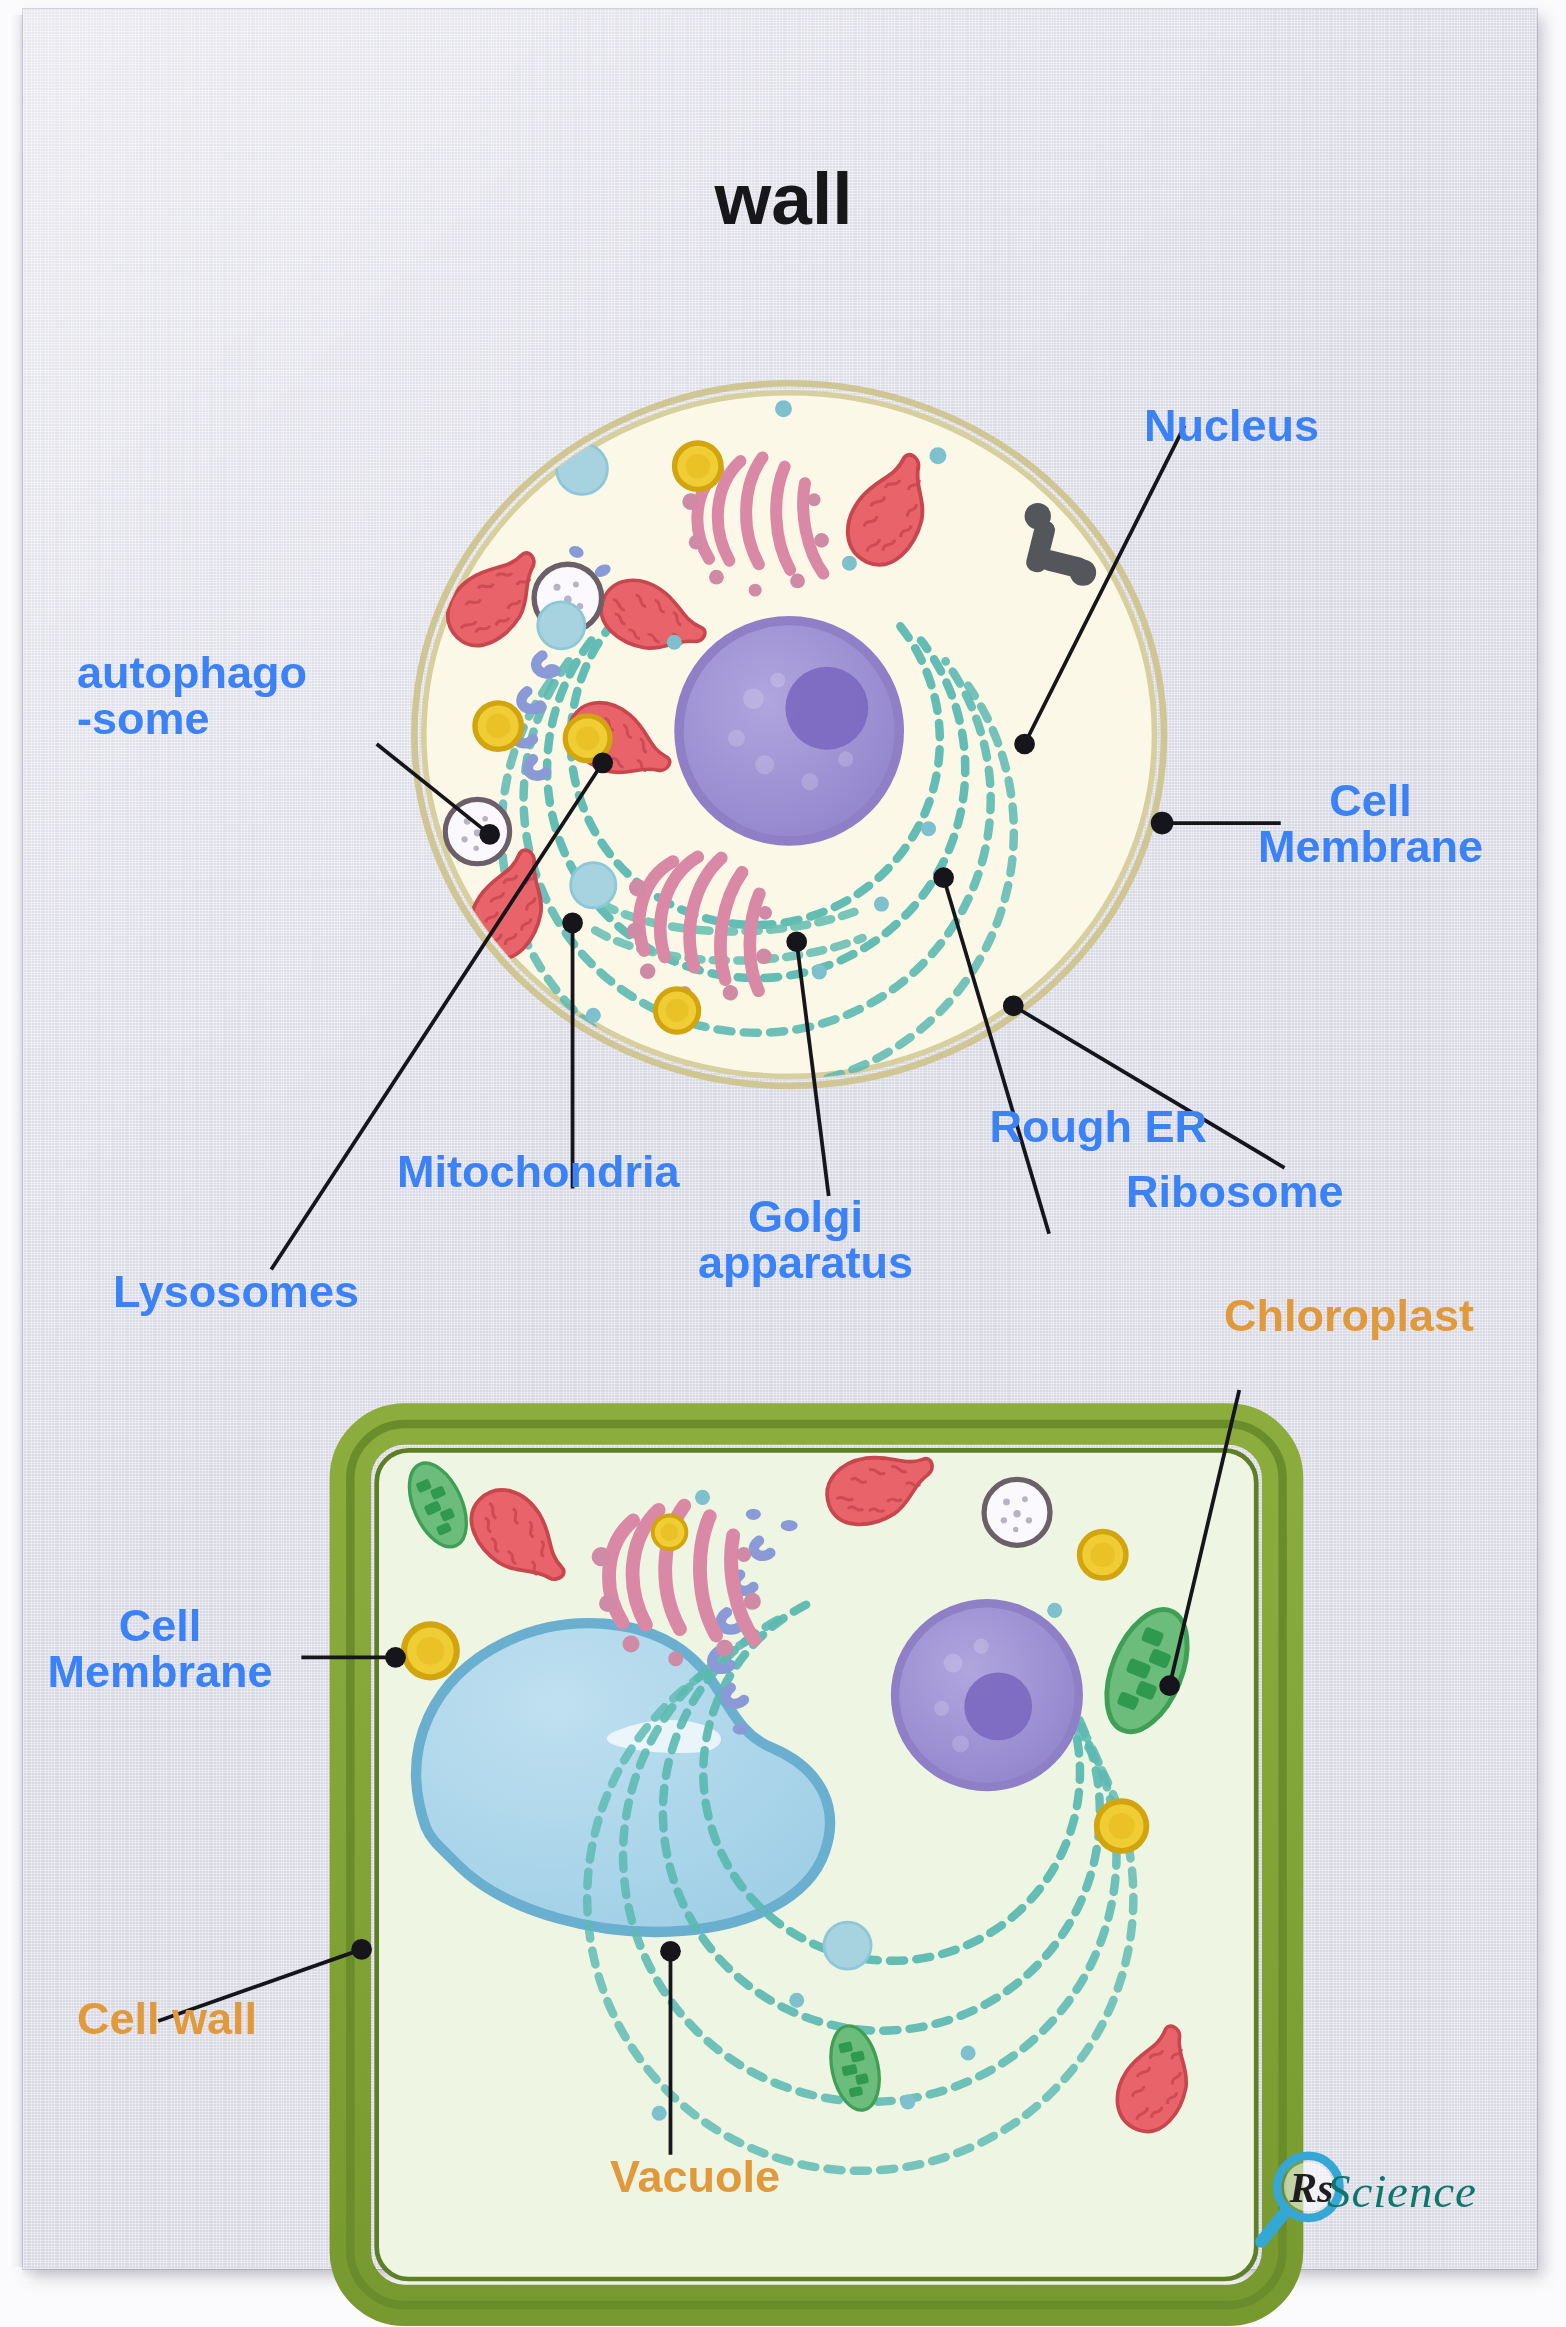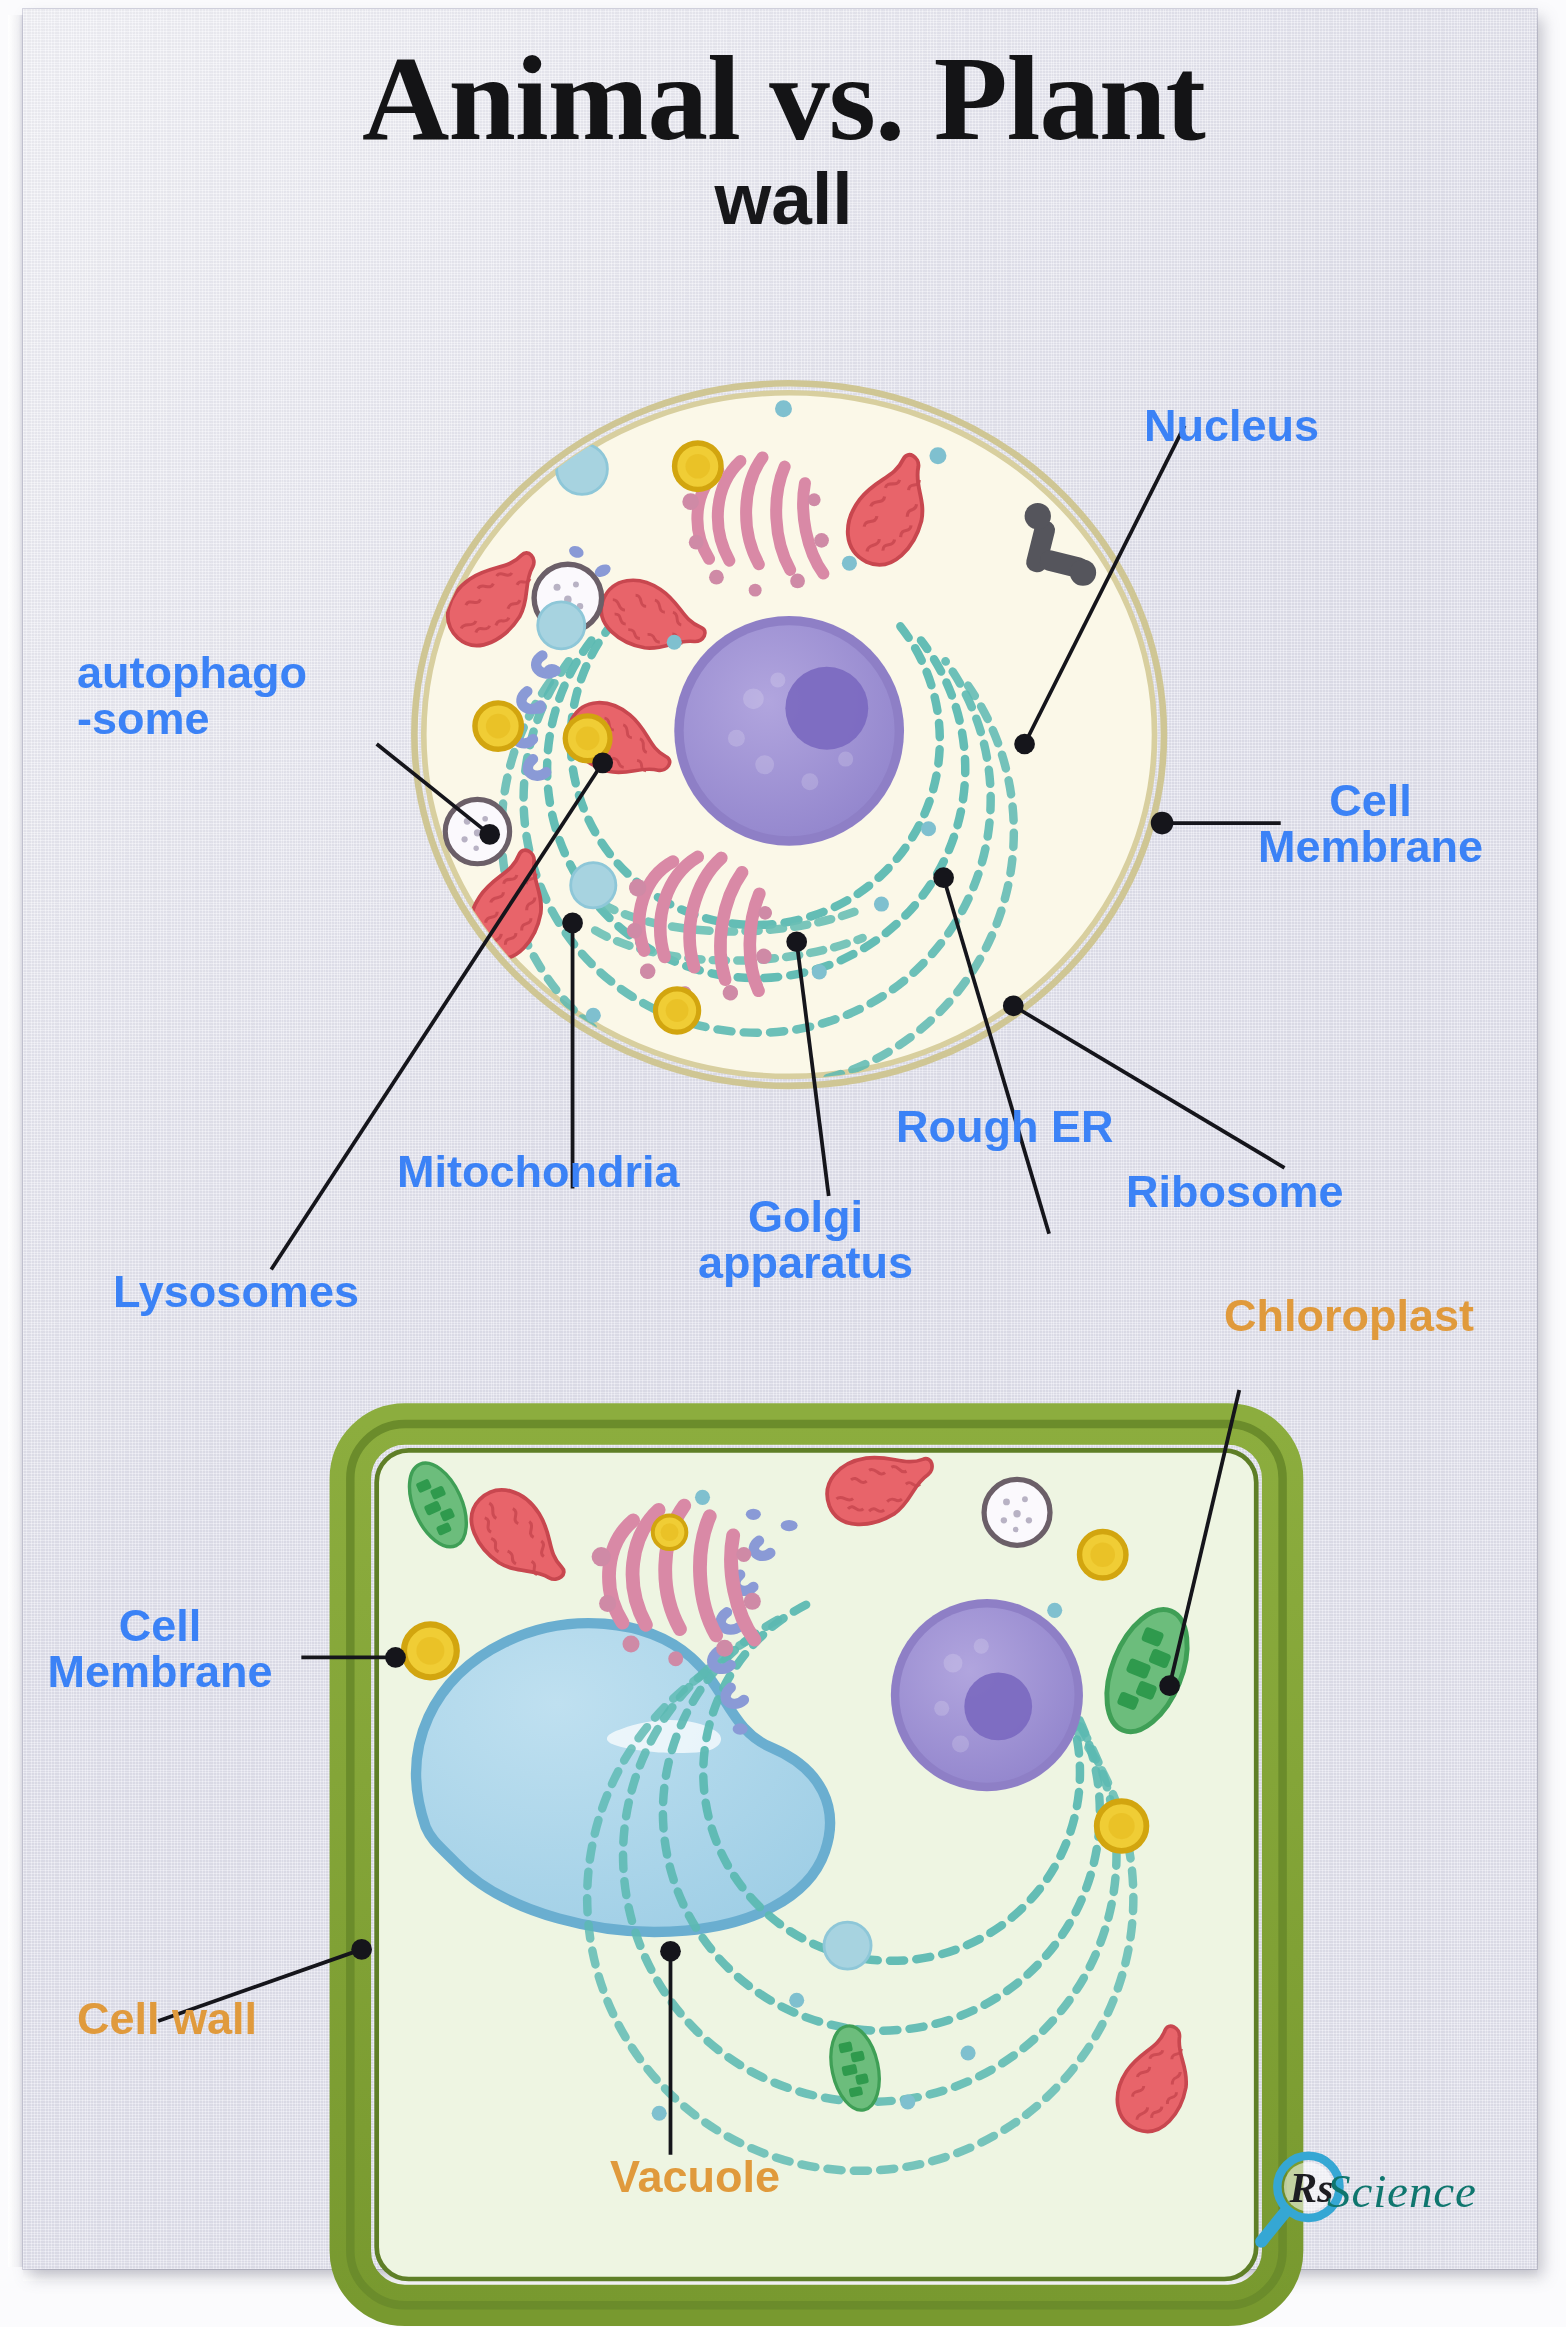--- a/index.html
+++ b/index.html
@@ -62,21 +62,20 @@
 </head>
 <body>
 
 <div id="poster">
   <div id="edgeL"></div>
   <div id="edgeB"></div>
   <div id="canvasface"></div>
 
   <div id="stage">
 
-    <div class="title1">Animal vs. Plant</div>
     <div class="title2">wall</div>
 
     <svg id="cells" style="position:absolute;left:0;top:0;" width="1567" height="2328" viewBox="0 0 1664 2472">
       <defs>
         <clipPath id="animalClip">
             <ellipse cx="838" cy="780" rx="390" ry="365"></ellipse>
           </clipPath>
         <clipPath id="plantClip">
             <rect x="400" y="1540" width="934" height="880" rx="34"></rect>
           </clipPath>
@@ -368,21 +367,21 @@
     <div class="lbl s48 al" style="left:77px;top:650px;width:358px;">autophago
 -some</div>
 
     <div class="lbl s48 al" style="left:113px;top:1269px;width:320px;">Lysosomes</div>
 
     <div class="lbl s48 al" style="left:377px;top:1149px;width:395px;margin-left:20px;">Mitochondria</div>
 
     <div class="lbl s48 ac" style="left:669px;top:1194px;width:273px;">Golgi
 apparatus</div>
 
-    <div class="lbl s48 al" style="left:896px;top:1104px;width:311px;">Rough ER</div>
+    <div class="lbl s48 al" style="left:896px;top:1104px;width:311px;text-align:right;">Rough ER</div>
 
     <div class="lbl s48 al" style="left:1126px;top:1169px;width:320px;">Ribosome</div>
 
     <div class="lbl s48 al orange" style="left:1224px;top:1293px;width:330px;">Chloroplast</div>
 
     <div class="lbl s48 ac" style="left:19px;top:1603px;width:282px;">Cell
 Membrane</div>
 
     <div class="lbl s48 al orange" style="left:77px;top:1996px;width:301px;">Cell wall</div>
 

